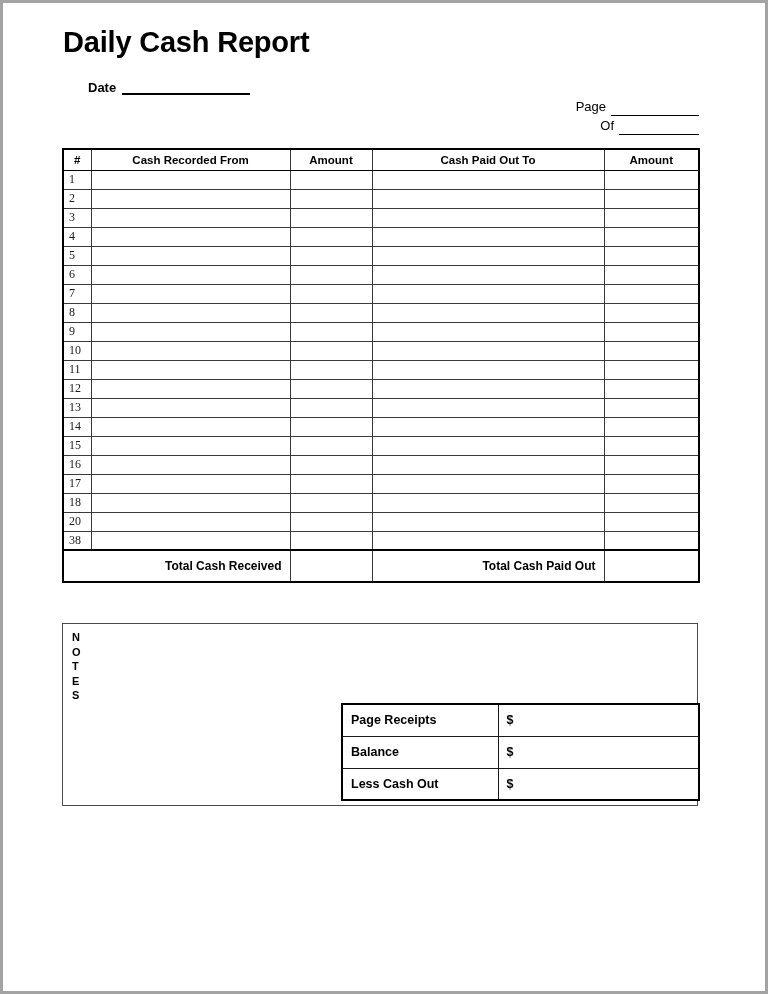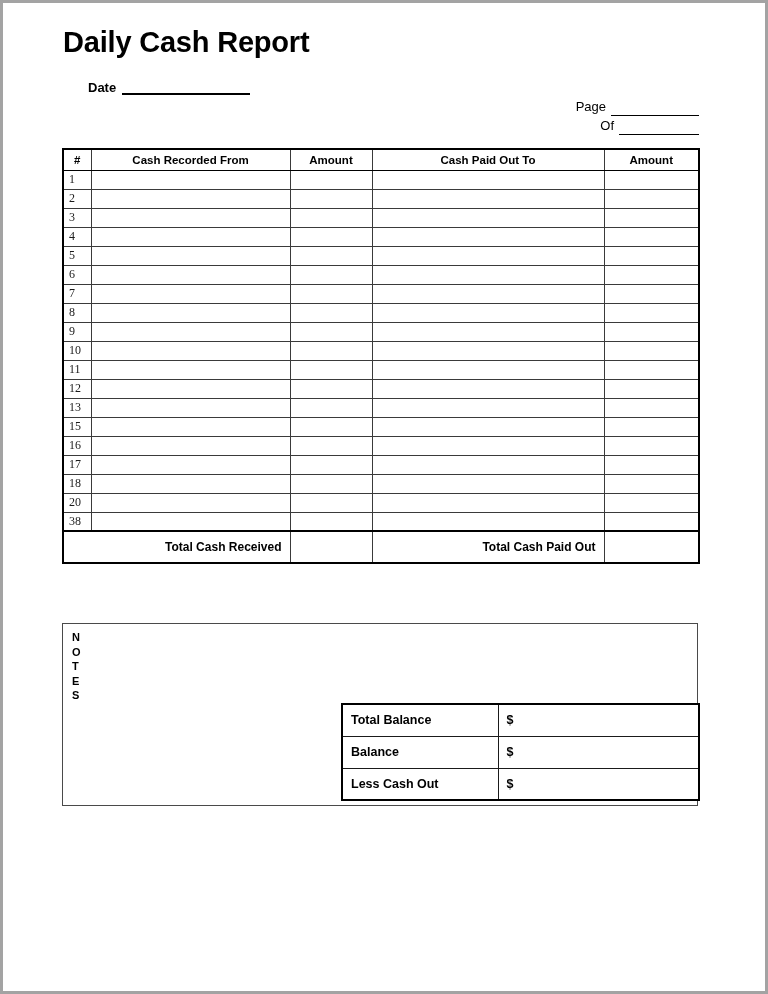--- a/index.html
+++ b/index.html
@@ -288,20 +288,27 @@
           <td></td>
         </tr>
         <tr>
           <td class="rownum">13</td>
           <td></td>
           <td></td>
           <td></td>
           <td></td>
         </tr>
         <tr>
+          <td class="rownum">14</td>
+          <td></td>
+          <td></td>
+          <td></td>
+          <td></td>
+        </tr>
+        <tr>
           <td class="rownum">15</td>
           <td></td>
           <td></td>
           <td></td>
           <td></td>
         </tr>
         <tr>
           <td class="rownum">16</td>
           <td></td>
           <td></td>
@@ -353,21 +360,21 @@
         <div>O</div>
         <div>T</div>
         <div>E</div>
         <div>S</div>
       </div>
   </div>
 
   <table class="summary">
     <tbody id="summary-body">
         <tr>
-          <td class="k">Total Balance</td>
+          <td class="k">Page Receipts</td>
           <td class="v">$</td>
         </tr>
         <tr>
           <td class="k">Balance</td>
           <td class="v">$</td>
         </tr>
         <tr>
           <td class="k">Less Cash Out</td>
           <td class="v">$</td>
         </tr>

